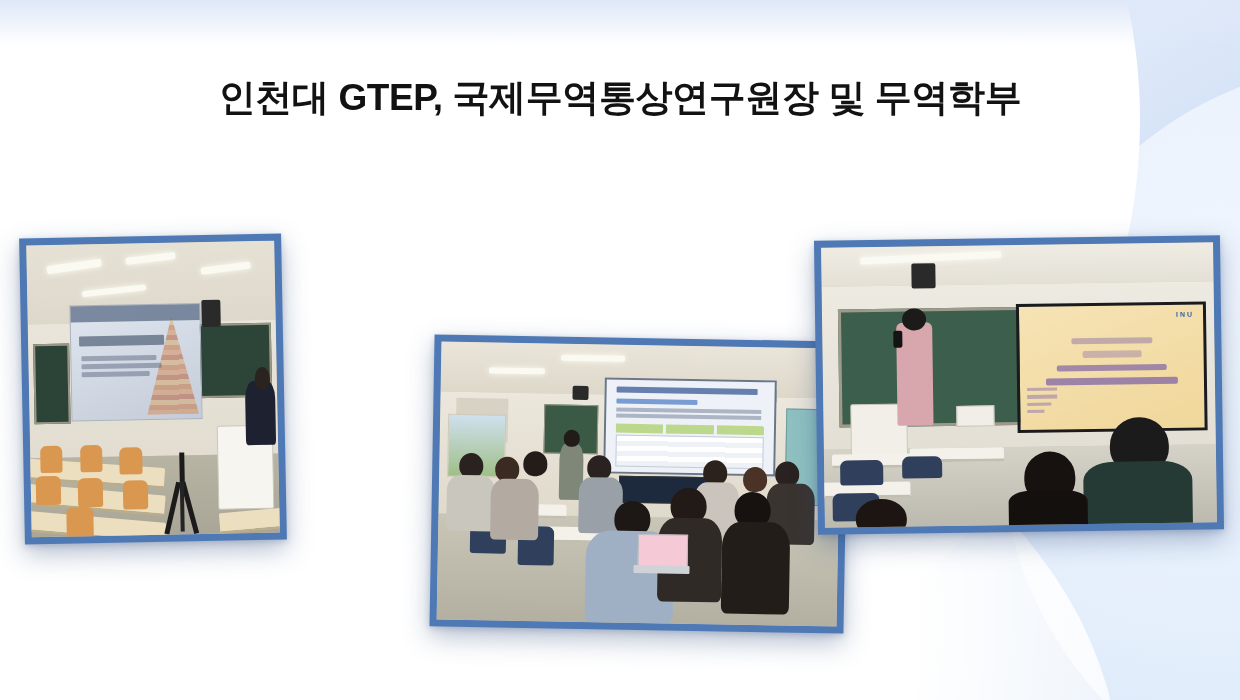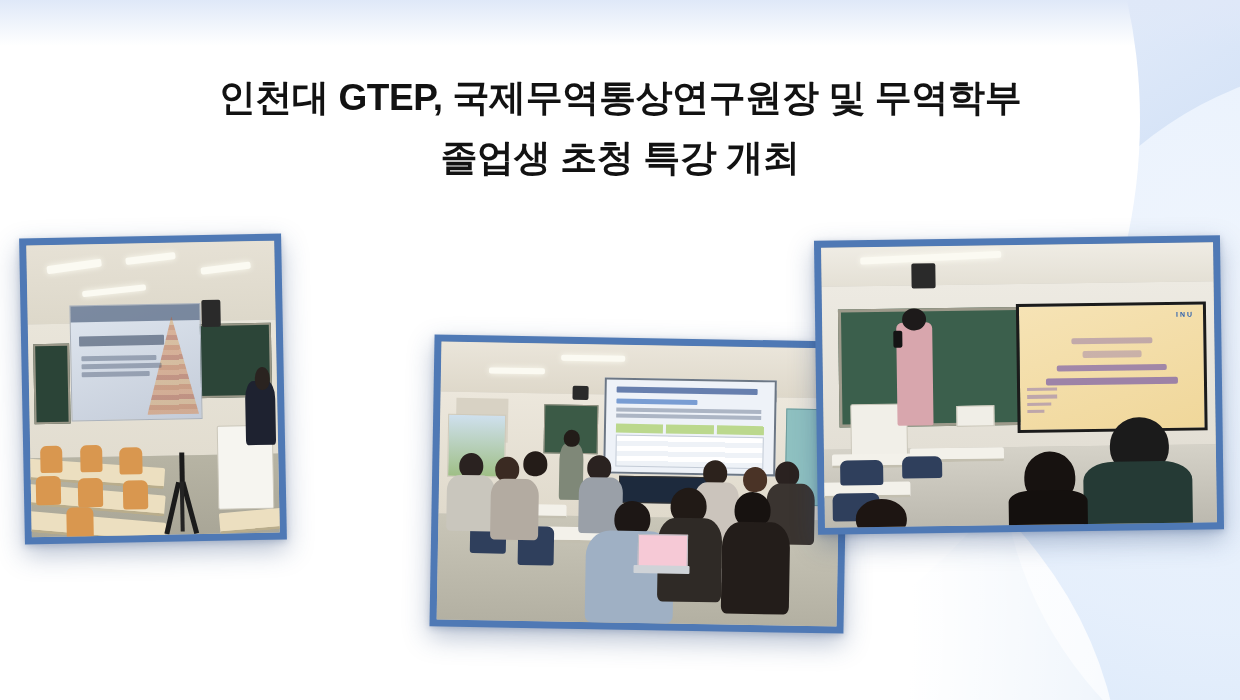--- a/index.html
+++ b/index.html
@@ -137,21 +137,20 @@
 
   <div class="bg-base"></div>
   <div class="bg-blue-bottom"></div>
   <div class="bg-circle-right"></div>
   <div class="bg-white-blob"></div>
   <div class="bg-white-bottom"></div>
   <div class="bg-soft-top"></div>
 
   <div class="headline">
     <span class="l">인천대 GTEP, 국제무역통상연구원장 및 무역학부</span>
-    <span class="l">졸업생 초청 특강 개최</span>
   </div>
 
   <div class="photo photo-left">
     <div class="inner">
       <div class="ceil L-ceil"></div>
       <div class="wall L-wall"></div>
       <div class="floor L-floor"></div>
 
       <div class="light" style="left:8%;top:6%;width:22%;height:2.6%;transform:rotate(-7deg);"></div>
       <div class="light" style="left:40%;top:4%;width:20%;height:2.4%;transform:rotate(-6deg);"></div>

